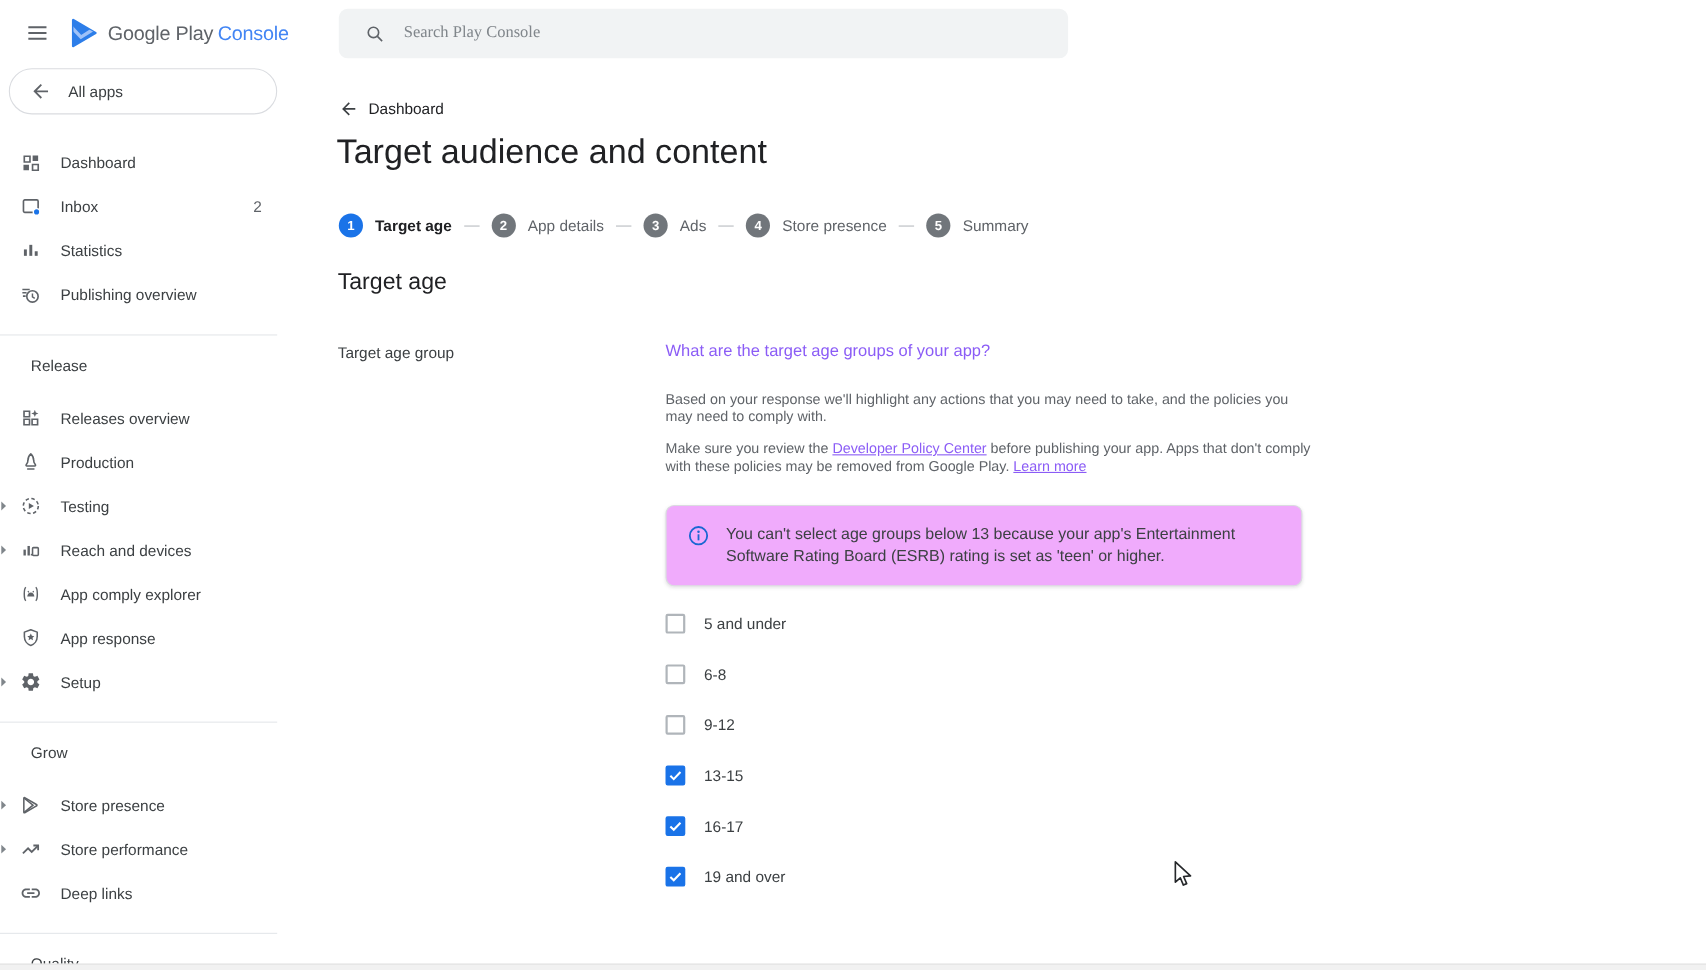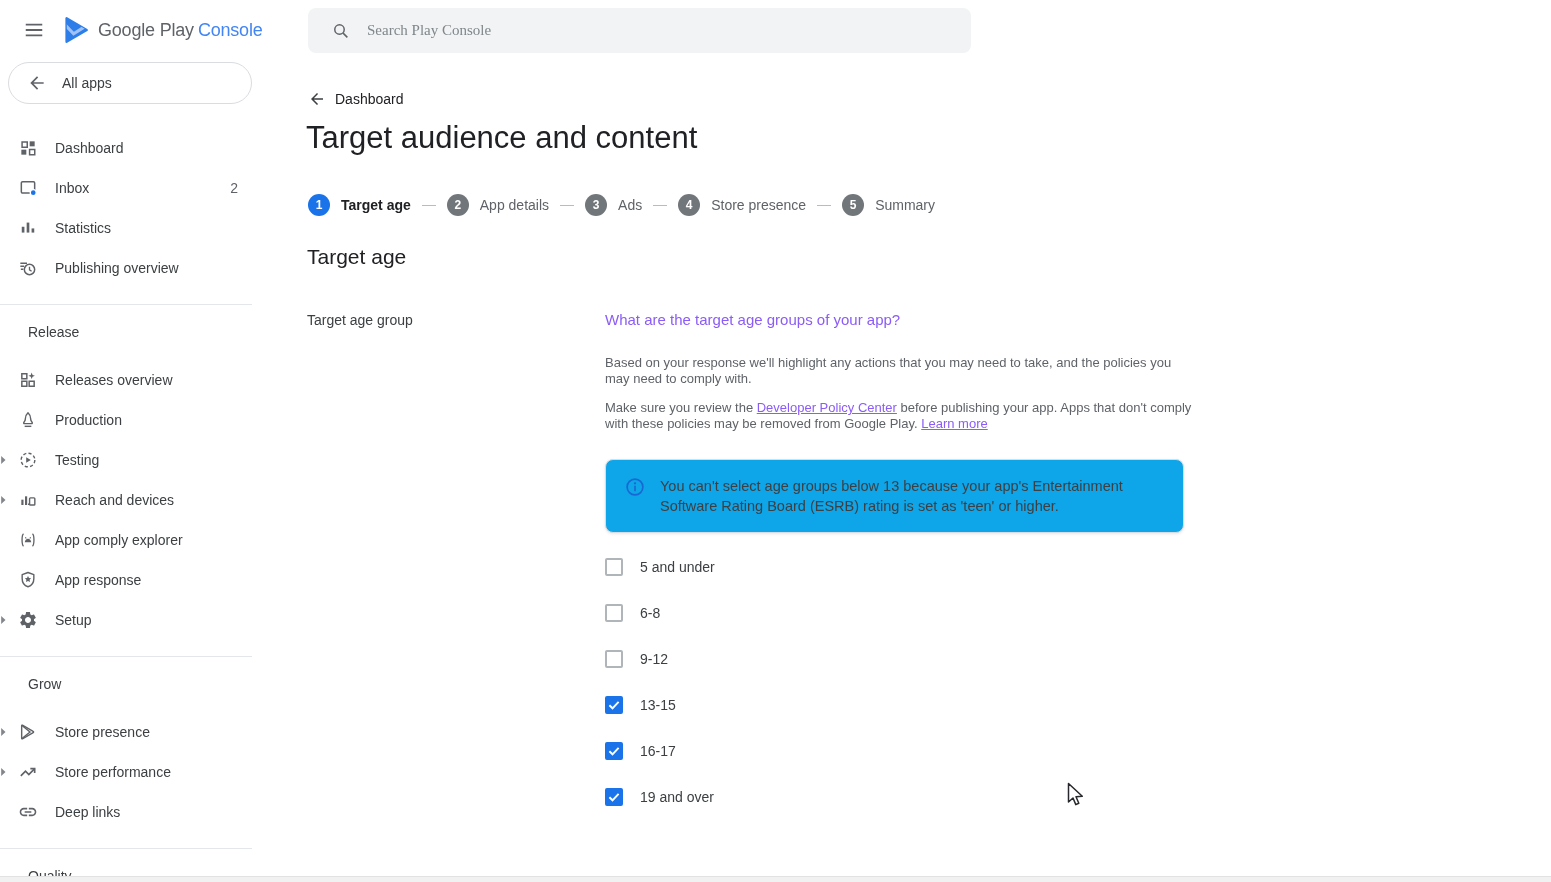--- a/index.html
+++ b/index.html
@@ -63,21 +63,21 @@
 
   .section-title{position:absolute;left:307px;top:245px;font-size:21px;font-weight:400;color:#202124;}
   .form-label{position:absolute;left:307px;top:312px;font-size:14px;color:#3c4043;}
 
   
   .form-col{position:absolute;left:605px;top:311px;width:600px;}
   .question{font-size:15px;color:#8b5cf6;margin:0 0 27px 0;}
   .desc{font-size:13px;color:#5f6368;line-height:16px;margin:0 0 13px 0;width:592px;}
   .desc .link{color:#8b5cf6;text-decoration:underline;cursor:pointer;}
 
-  .info-card{width:579px;box-sizing:border-box;border:1px solid #dadce0;border-radius:8px;background:#0ea5e9;
+  .info-card{width:579px;box-sizing:border-box;border:1px solid #dadce0;border-radius:8px;background:#f0abfc;
     box-shadow:0 1px 3px rgba(60,64,67,.13);display:flex;align-items:flex-start;padding:16px 20px 16px 0;
     margin-top:27px;}
   .info-icon{width:22px;height:22px;margin:0 14px 0 18px;flex:none;}
   .info-icon svg{width:22px;height:22px;display:block;}
   .info-text{font-size:14.5px;line-height:20px;color:#3c4043;width:505px;}
 
   #age-list{margin-top:24px;}
   .cb-row{display:flex;align-items:center;height:20px;margin-bottom:26px;cursor:pointer;}
   .cb{width:18px;height:18px;box-sizing:border-box;border:2px solid #b0b5ba;border-radius:2px;
     background:#fff;position:relative;flex:none;}

